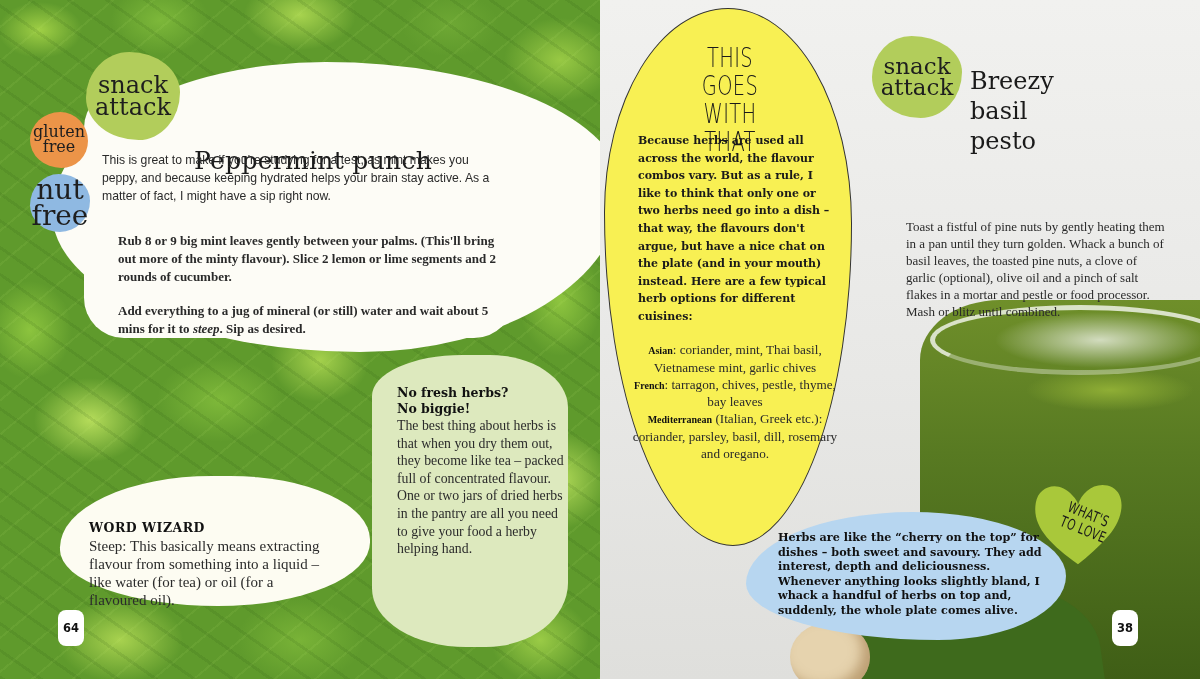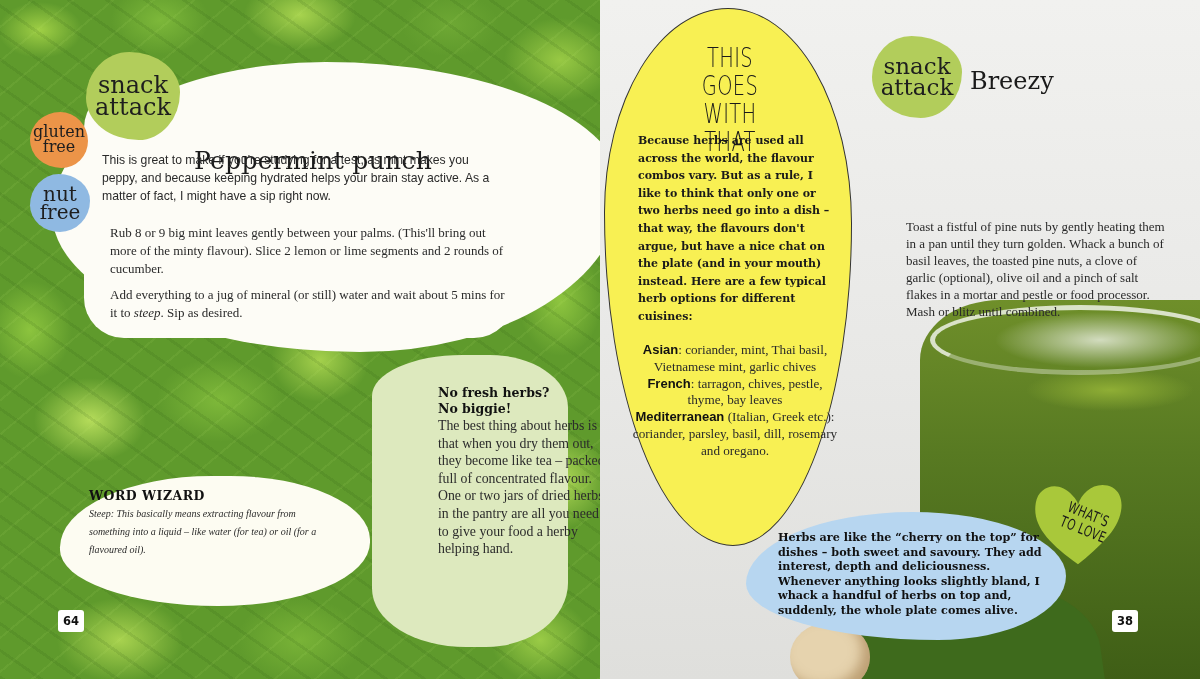--- a/index.html
+++ b/index.html
@@ -50,57 +50,57 @@
   .badge-snack-left {
     left: 86px; top: 52px; width: 94px; height: 88px; background: #b2cd5b;
     border-radius: 46% 54% 44% 56% / 52% 46% 54% 48%; font-size: 24px;
   }
   .badge-gluten {
     left: 30px; top: 112px; width: 58px; height: 56px; background: #ec9448;
     border-radius: 52% 48% 46% 54% / 50% 52% 48% 50%; font-size: 16px;
   }
   .badge-nut {
     left: 30px; top: 174px; width: 60px; height: 58px; background: #8fb9e2;
-    border-radius: 48% 52% 50% 50% / 54% 46% 54% 46%; font-size: 20px; text-align: center;
+    border-radius: 48% 52% 50% 50% / 54% 46% 54% 46%; font-size: 28px; text-align: center;
   }
 
   .recipe-title {
     position: absolute; font-family: "DejaVu Serif", serif; color: #1a1a1a; font-weight: normal;
   }
   .title-left { left: 194px; top: 106px; font-size: 25px; letter-spacing: 0.3px; margin-top: 40px; }
 
   .intro-sans {
     position: absolute; font-family: "Liberation Sans", sans-serif; font-size: 12.2px; line-height: 18px; color: #2a2a2a;
   }
   .intro-left { left: 102px; top: 151px; width: 390px; }
 
   .method-serif {
     position: absolute; font-family: "Liberation Serif", serif; font-size: 13px; line-height: 18px; color: #2a2a2a;
   }
   .method-left { left: 102px; top: 216px; width: 420px; }
-  .method-left p { margin: 8px; }
+  .method-left p { margin: 16px; font-weight: bold; }
 
   .blob-wizard {
     position: absolute; left: 60px; top: 476px; width: 310px; height: 130px; background: #fdfcf2;
     border-radius: 50% 46% 50% 52% / 56% 50% 50% 44%;
   }
   .wizard-text { position: absolute; left: 89px; top: 487px; width: 240px; font-family: "Liberation Serif", serif; color: #2b2b2b; }
-  .wizard-title { font-family: "DejaVu Serif", serif; font-weight: bold; font-size: 12.5px; letter-spacing: 0.5px; color: #111; line-height: 18px; }
-  .wizard-body { font-size: 10px; line-height: 18px; font-style: italic; }
+  .wizard-title { font-family: "DejaVu Serif", serif; font-weight: bold; font-size: 12.5px; letter-spacing: 0.5px; color: #111; line-height: 18px; margin-top: 32px; }
+  .wizard-body { font-size: 15px; line-height: 18px; }
 
   .blob-herbs {
     position: absolute; left: 372px; top: 355px; width: 196px; height: 292px; background: #dde9be;
     border-radius: 46% 40% 42% 48% / 14% 18% 22% 20%;
   }
-  .herbs-text { position: absolute; left: 397px; top: 385px; width: 170px; font-family: "Liberation Serif", serif; color: #2b2b2b; margin-left: 41px; }
+  .herbs-text { position: absolute; left: 397px; top: 385px; width: 170px; font-family: "Liberation Serif", serif; color: #2b2b2b; }
   .herbs-title { font-family: "DejaVu Serif", serif; font-weight: bold; font-size: 12.5px; line-height: 16px; color: #111; }
   .herbs-body { font-size: 13.8px; line-height: 17.6px; }
 
   .page-num {
-    position: absolute; width: 26px; height: 22px; background: #fff; border-radius: 3px;
+    position: absolute; width: 26px; height: 36px; background: #fff; border-radius: 8px;
     font-family: "DejaVu Sans", sans-serif; font-weight: bold; font-size: 11.5px; color: #111;
     display: flex; align-items: center; justify-content: center;
   }
   .pnum-left { left: 58px; top: 610px; }
 
   
   .page-right {
     position: absolute; left: 600px; top: 0; width: 600px; height: 679px; overflow: hidden;
     background: linear-gradient(180deg, #f1f1ef 0%, #e8e8e6 55%, #dfdfdc 100%);
   }
@@ -135,21 +135,21 @@
     letter-spacing: 0.5px; transform: scaleX(0.72); transform-origin: center top;
   }
   .yellow-intro {
     position: absolute; left: 38px; top: 132px; width: 200px; text-align: left;
     font-family: "DejaVu Serif", serif; font-weight: bold; font-size: 11px; line-height: 17.6px; color: #1a1a1a;
   }
   .yellow-list {
     position: absolute; left: 30px; top: 342px; width: 210px; text-align: center;
     font-family: "Liberation Serif", serif; font-size: 13.2px; line-height: 16.8px; color: #2a2a2a;
   }
-  .yellow-list b { font-family: Liberation Sans, sans-serif; font-weight: bold; font-size: 13px; color: #111; }
+  .yellow-list b { font-family: Liberation Serif, serif; font-weight: bold; font-size: 10px; color: #111; }
 
   .badge-snack-right {
     left: 272px; top: 36px; width: 90px; height: 82px; background: #b2cd5b;
     border-radius: 44% 56% 46% 54% / 50% 44% 56% 50%; font-size: 23px;
   }
   .title-right { left: 370px; top: 66px; width: 120px; text-align: left; font-size: 24px; line-height: 30px; }
 
   .intro-right { left: 306px; top: 143px; width: 290px; font-size: 12px; line-height: 17px; }
   .method-right { left: 306px; top: 218px; width: 260px; font-size: 13px; line-height: 17px; }
 
@@ -238,20 +238,21 @@
       <div><b>Mediterranean</b><span> </span><span>(Italian, Greek etc.): coriander, parsley, basil, dill, rosemary and oregano.</span></div>
     </div>
 
     <div class="badge badge-snack-right">
       <span>snack</span>
       <span>attack</span>
     </div>
 
     <h1 class="recipe-title title-right">
       <div>Breezy</div>
+      <div>basil pesto</div>
     </h1>
 
     <p class="method-serif method-right">Toast a fistful of pine nuts by gently heating them in a pan until they turn golden. Whack a bunch of basil leaves, the toasted pine nuts, a clove of garlic (optional), olive oil and a pinch of salt flakes in a mortar and pestle or food processor. Mash or blitz until combined.</p>
 
     <div class="blob-blue"></div>
     <p class="blue-text">Herbs are like the “cherry on the top” for dishes – both sweet and savoury. They add interest, depth and deliciousness. Whenever anything looks slightly bland, I whack a handful of herbs on top and, suddenly, the whole plate comes alive.</p>
 
     <svg class="heart" viewBox="0 0 100 100">
       <path d="M50 92 C20 70 2 52 6 28 C9 10 30 4 44 20 C48 24 50 28 50 30 C54 16 70 4 86 12 C100 20 98 44 82 62 C72 74 60 84 50 92 Z" fill="#a9c83a"></path>
     </svg>

